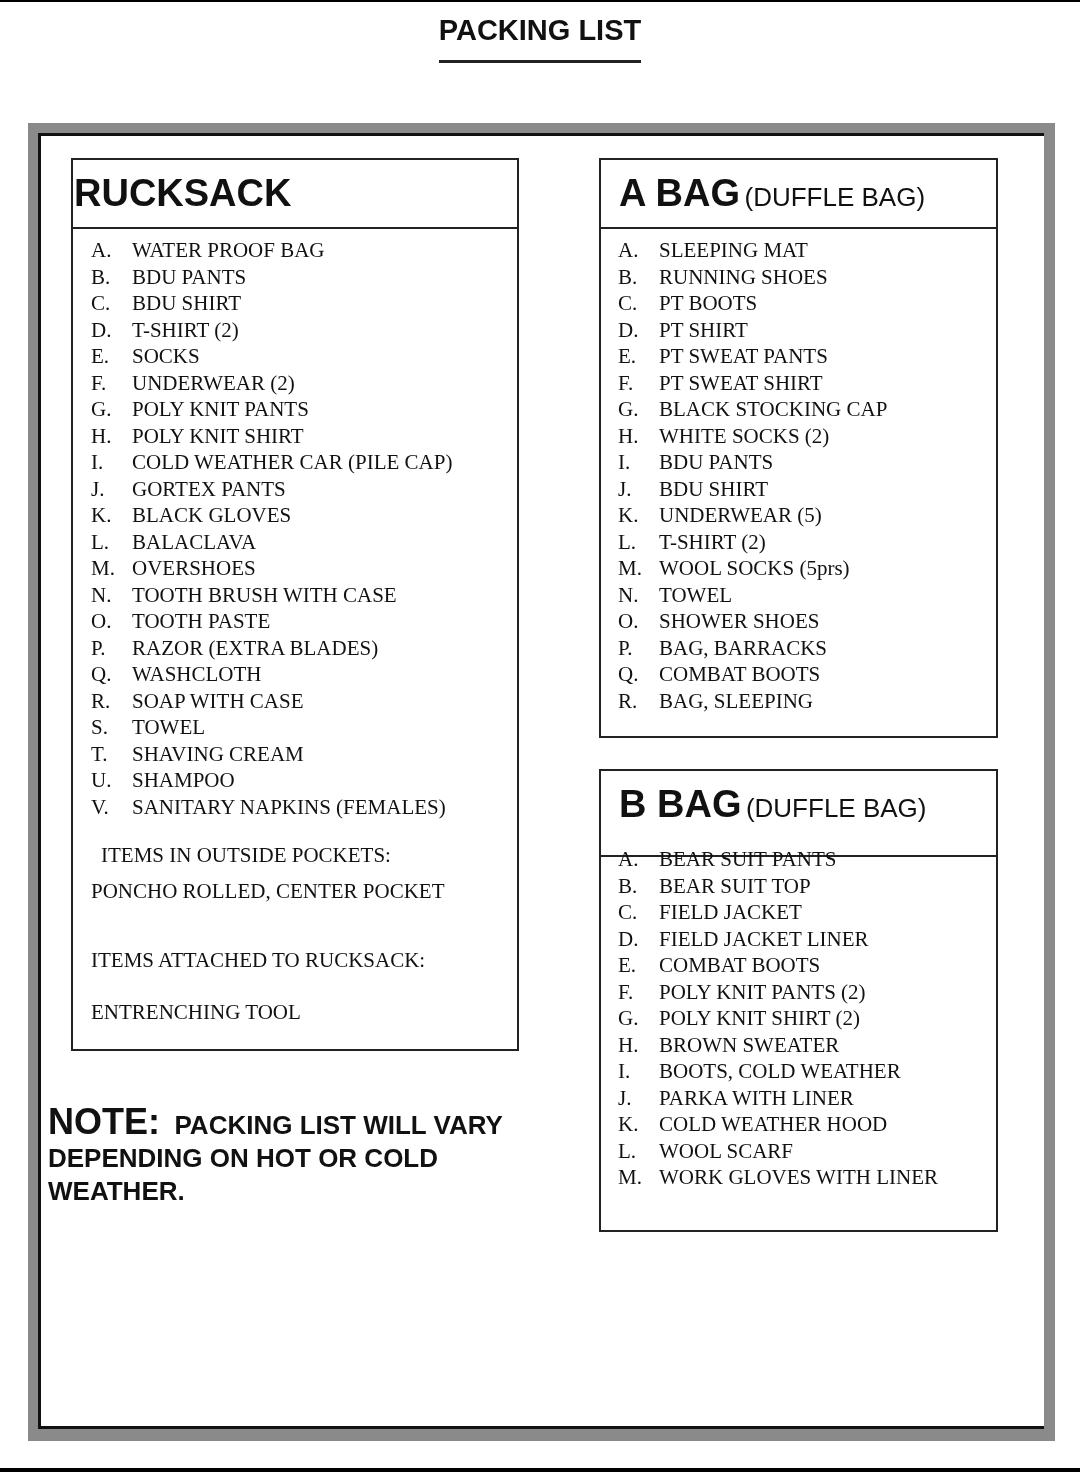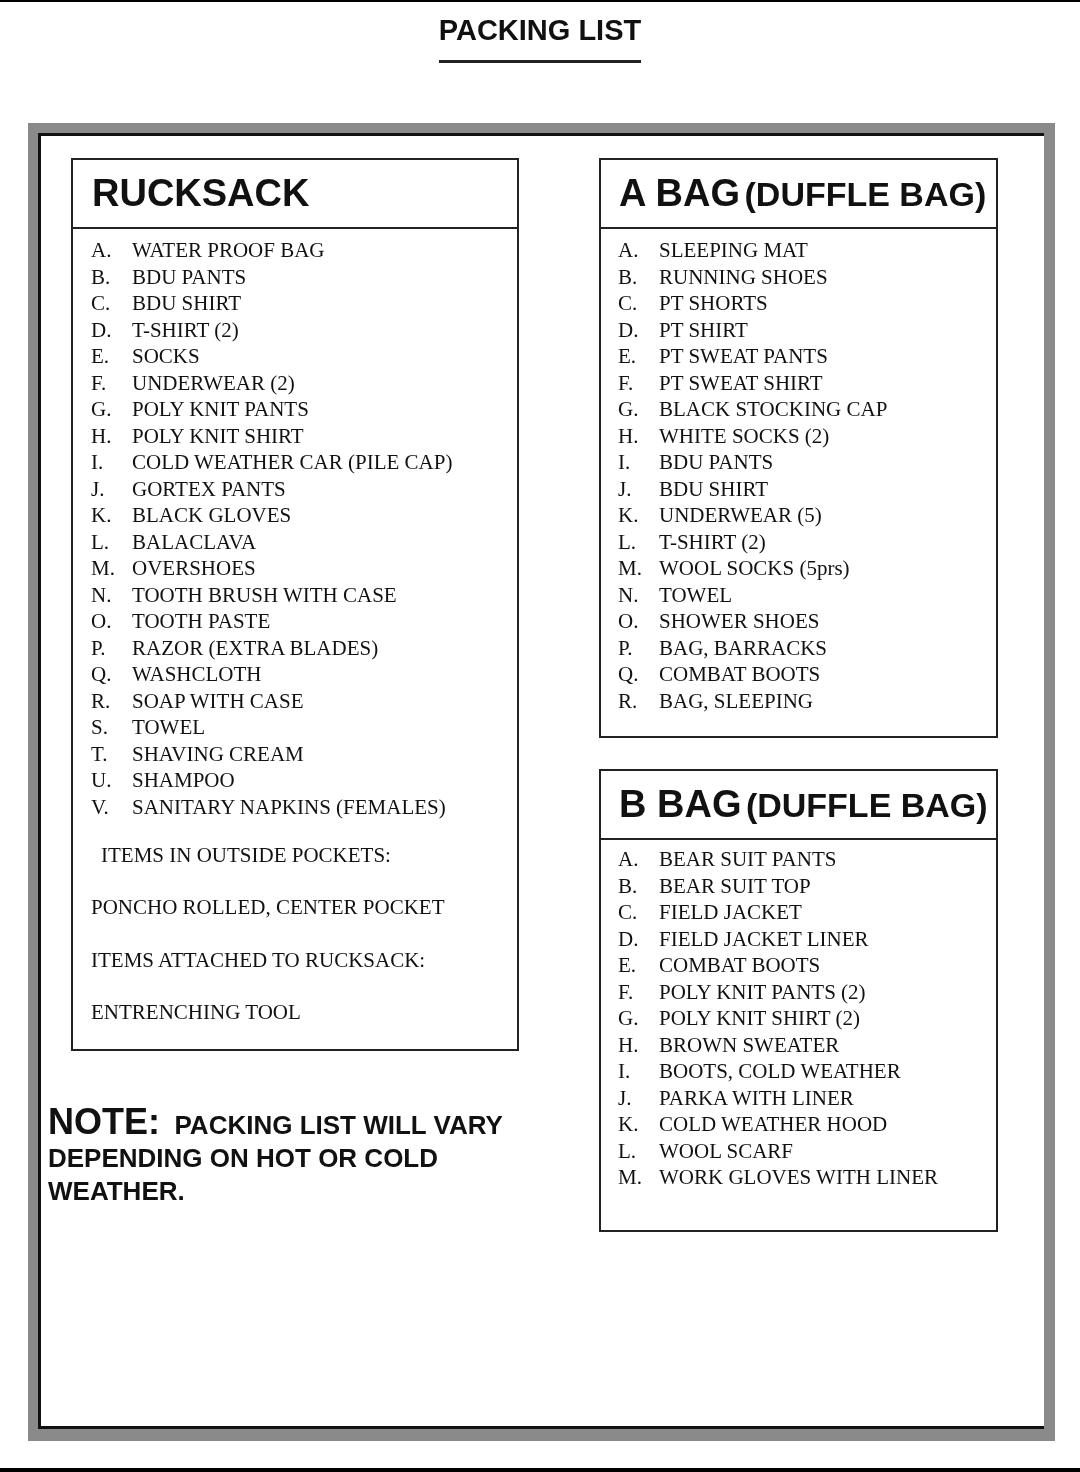--- a/index.html
+++ b/index.html
@@ -6,40 +6,40 @@
   body { width:1080px; height:1472px; position:relative; background:#fff; overflow:hidden; font-family:"Liberation Serif", serif; color:#111; }
   .topline { position:absolute; left:0; top:0; width:1080px; height:2px; background:#000; }
   .botline { position:absolute; left:0; top:1468px; width:1080px; height:4px; background:#000; }
   .title { position:absolute; left:0; width:1080px; top:12px; text-align:center; font-family:"Liberation Sans", sans-serif; font-weight:bold; font-size:29px; letter-spacing:0px; }
   .title span { border-bottom:3px solid #222; padding-bottom:12px; line-height:36px; display:inline-block; }
   .frame-gray { position:absolute; left:28px; top:123px; width:1027px; height:1318px; background:#8a8a8a; }
   .frame-inner { position:absolute; left:38px; top:133px; width:1006px; height:1296px; background:#fff; border-top:3px solid #111; border-left:3px solid #111; border-bottom:3px solid #111; box-sizing:border-box; }
   .box { position:absolute; border:2px solid #222; background:#fff; box-sizing:border-box; }
   .box-head { border-bottom:2px solid #222; box-sizing:border-box; font-family:"Liberation Sans", sans-serif; white-space:nowrap; }
   .head-main { font-weight:bold; font-size:38px; }
-  .head-sub { font-weight:bold; font-size:34px; }
+  .head-sub { font-weight:normal; font-size:26px; }
   .list { list-style:none; margin:0; padding:0; position:absolute; }
   .list li { height:26.5px; line-height:26.5px; font-size:21px; white-space:nowrap; display:flex; }
   .letter { display:inline-block; width:41px; }
   .extra { position:absolute; font-size:21px; white-space:nowrap; }
   .note { position:absolute; left:48px; top:1105px; font-family:"Liberation Sans", sans-serif; font-weight:bold; font-size:26px; line-height:33px; }
   .note-label { font-size:36px; }
 </style>
 </head>
 <body>
 
 <div class="topline"></div>
 
 <div class="title"><span>PACKING LIST</span></div>
 
 <div class="frame-gray"></div>
 <div class="frame-inner"></div>
 
 <div class="box" style="left:71px; top:158px; width:448px; height:893px;">
-  <div class="box-head" style="height:69px; padding-left:19px; line-height:66px;">
+  <div class="box-head" style="height:69px; padding-left:1px; line-height:66px;">
     <span class="head-main">RUCKSACK</span>
   </div>
   <ul class="list" id="rucksack-list" style="left:18px; top:77px;">
       <li>
         <span class="letter">A.</span>
         <span>WATER PROOF BAG</span>
       </li>
       <li>
         <span class="letter">B.</span>
         <span>BDU PANTS</span>
@@ -119,42 +119,42 @@
       <li>
         <span class="letter">U.</span>
         <span>SHAMPOO</span>
       </li>
       <li>
         <span class="letter">V.</span>
         <span>SANITARY NAPKINS (FEMALES)</span>
       </li>
     </ul>
   <div class="extra" style="left:18px; top:683px;margin-left:10px;">ITEMS IN OUTSIDE POCKETS:</div>
-  <div class="extra" style="left:18px; top:735px;text-align:right;">PONCHO ROLLED, CENTER POCKET</div>
+  <div class="extra" style="left:18px; top:719px;text-align:right;">PONCHO ROLLED, CENTER POCKET</div>
   <div class="extra" style="left:18px; top:788px;">ITEMS ATTACHED TO RUCKSACK:</div>
   <div class="extra" style="left:18px; top:840px;">ENTRENCHING TOOL</div>
 </div>
 
 <div class="box" style="left:599px; top:158px; width:399px; height:580px;">
   <div class="box-head" style="height:69px; padding-left:18px; line-height:66px;">
     <span class="head-main">A BAG</span>
     <span class="head-sub">(DUFFLE BAG)</span>
   </div>
   <ul class="list" id="a-bag-list" style="left:17px; top:77px;">
       <li>
         <span class="letter">A.</span>
         <span>SLEEPING MAT</span>
       </li>
       <li>
         <span class="letter">B.</span>
         <span>RUNNING SHOES</span>
       </li>
       <li>
         <span class="letter">C.</span>
-        <span>PT SHORTS</span>
+        <span>PT BOOTS</span>
       </li>
       <li>
         <span class="letter">D.</span>
         <span>PT SHIRT</span>
       </li>
       <li>
         <span class="letter">E.</span>
         <span>PT SWEAT PANTS</span>
       </li>
       <li>
@@ -206,21 +206,21 @@
         <span>COMBAT BOOTS</span>
       </li>
       <li>
         <span class="letter">R.</span>
         <span>BAG, SLEEPING</span>
       </li>
     </ul>
 </div>
 
 <div class="box" style="left:599px; top:769px; width:399px; height:463px;">
-  <div class="box-head" style="height:69px; padding-left:18px; line-height:66px;">
+  <div class="box-head" style="height:86px; padding-left:18px; line-height:66px;">
     <span class="head-main">B BAG</span>
     <span class="head-sub">(DUFFLE BAG)</span>
   </div>
   <ul class="list" id="b-bag-list" style="left:17px; top:75px;">
       <li>
         <span class="letter">A.</span>
         <span>BEAR SUIT PANTS</span>
       </li>
       <li>
         <span class="letter">B.</span>

